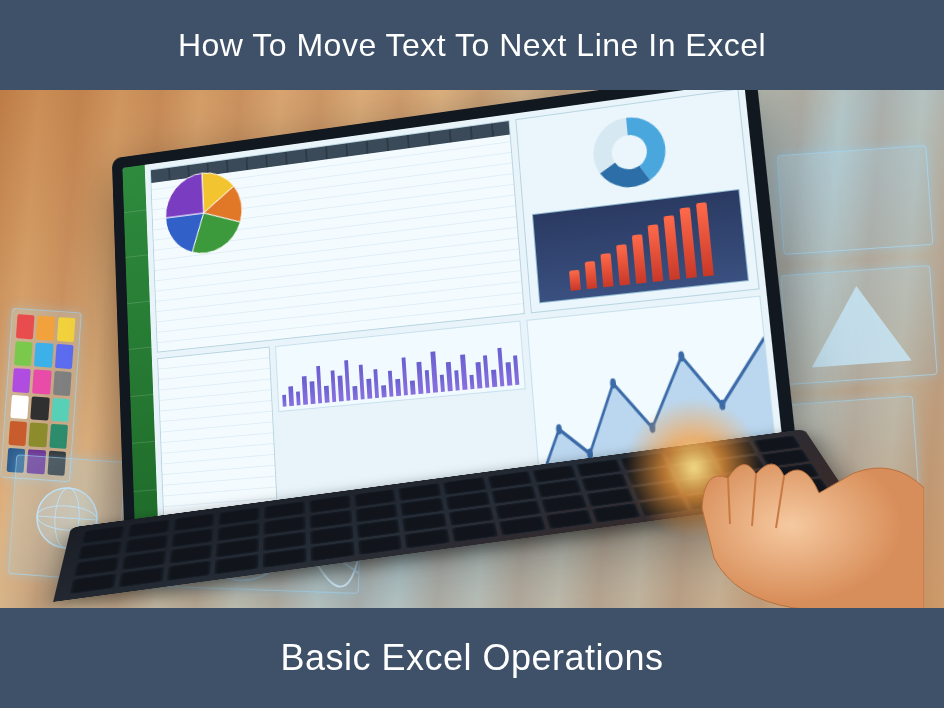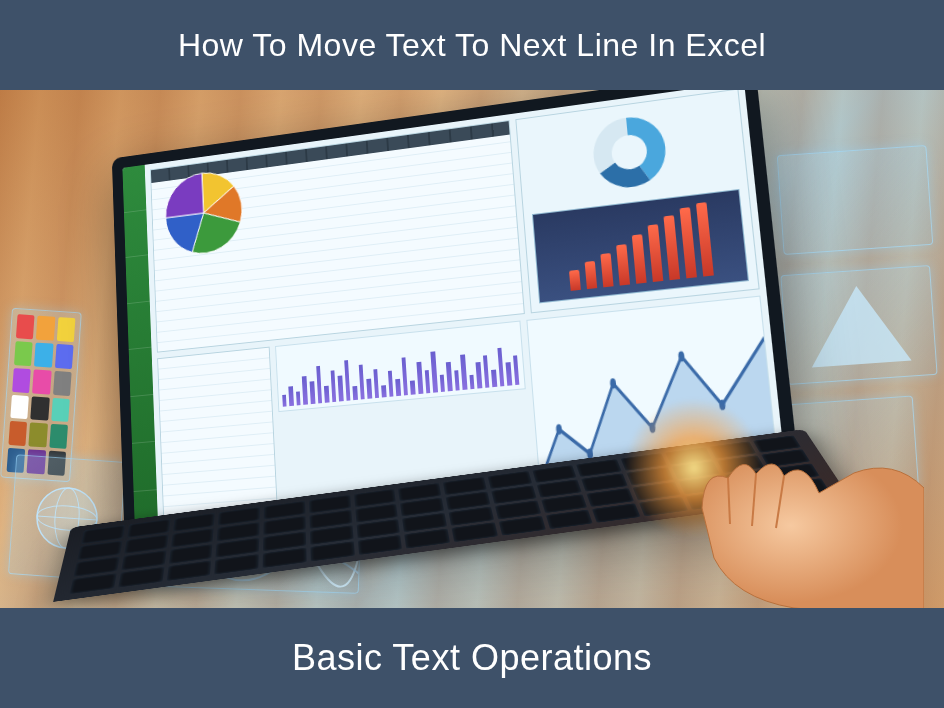--- a/index.html
+++ b/index.html
@@ -466,14 +466,14 @@
       </radialGradient>
     </defs>
     <path d="M280 220 L280 90 Q250 60 210 75 L175 95 Q160 60 140 78 Q130 55 112 76 Q100 55 84 80 Q60 70 58 110 L70 160 Q90 200 150 210 Z" fill="url(#skin)" stroke="#b8703c" stroke-width="1"></path>
     <path d="M140 78 L132 130" stroke="#c87a45" stroke-width="2" fill="none"></path>
     <path d="M112 76 L108 128" stroke="#c87a45" stroke-width="2" fill="none"></path>
     <path d="M84 80  L86 126" stroke="#c87a45" stroke-width="2" fill="none"></path>
   </svg>
 </div>
 
 <div class="bottom-bar">
-  <span>Basic Text Operations</span>
+  <span>Basic Excel Operations</span>
 </div>
 
 </body></html>

